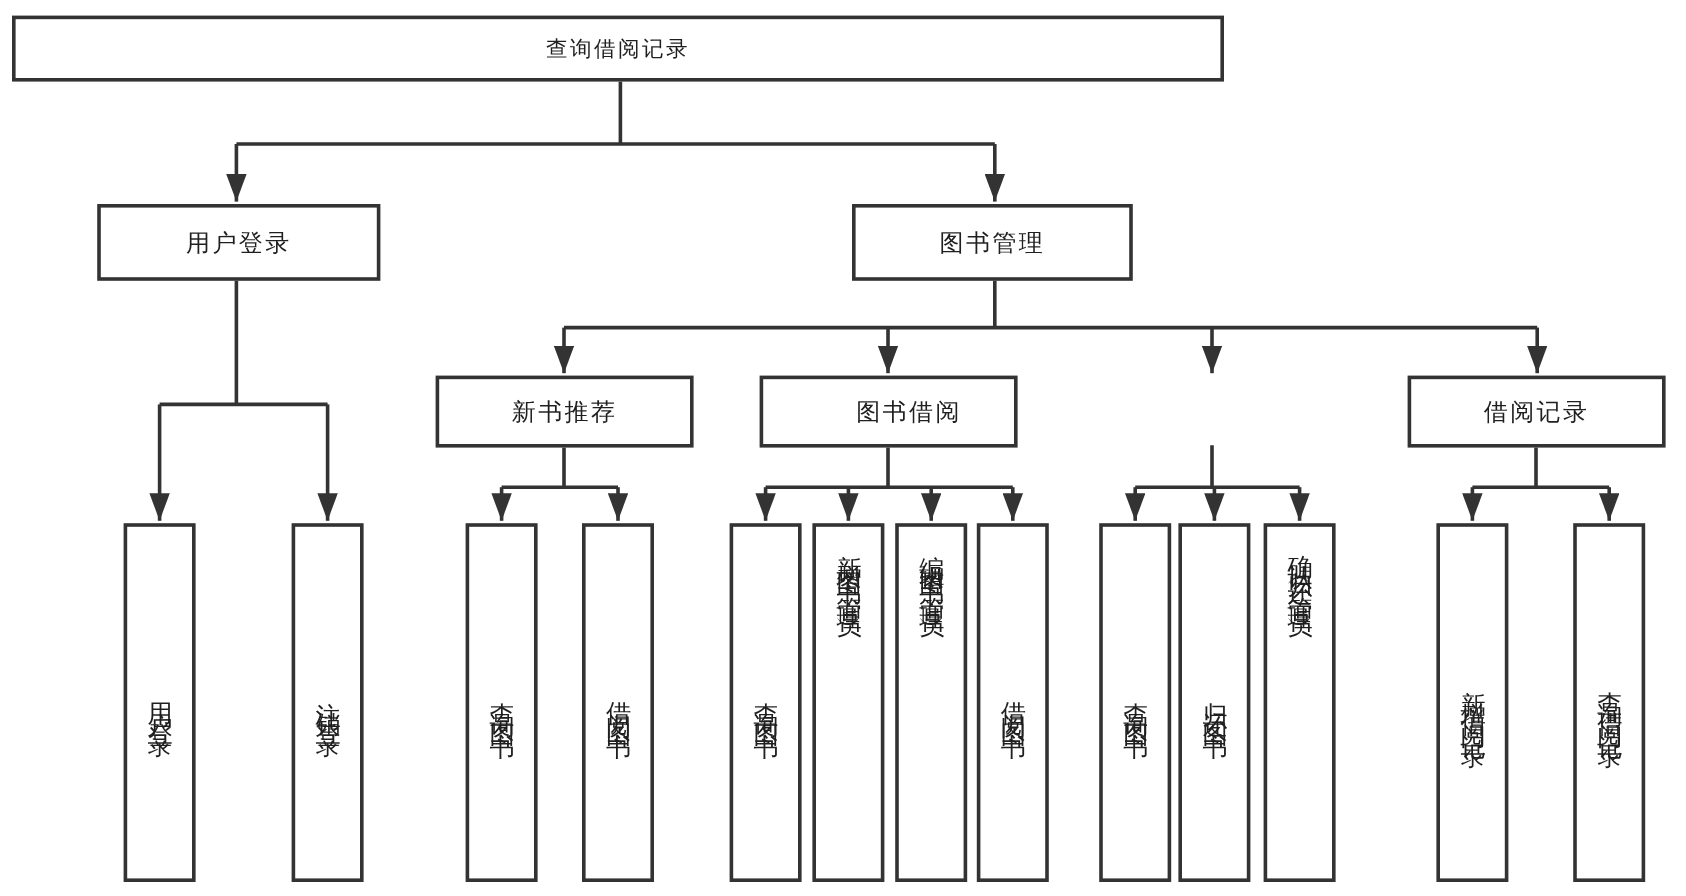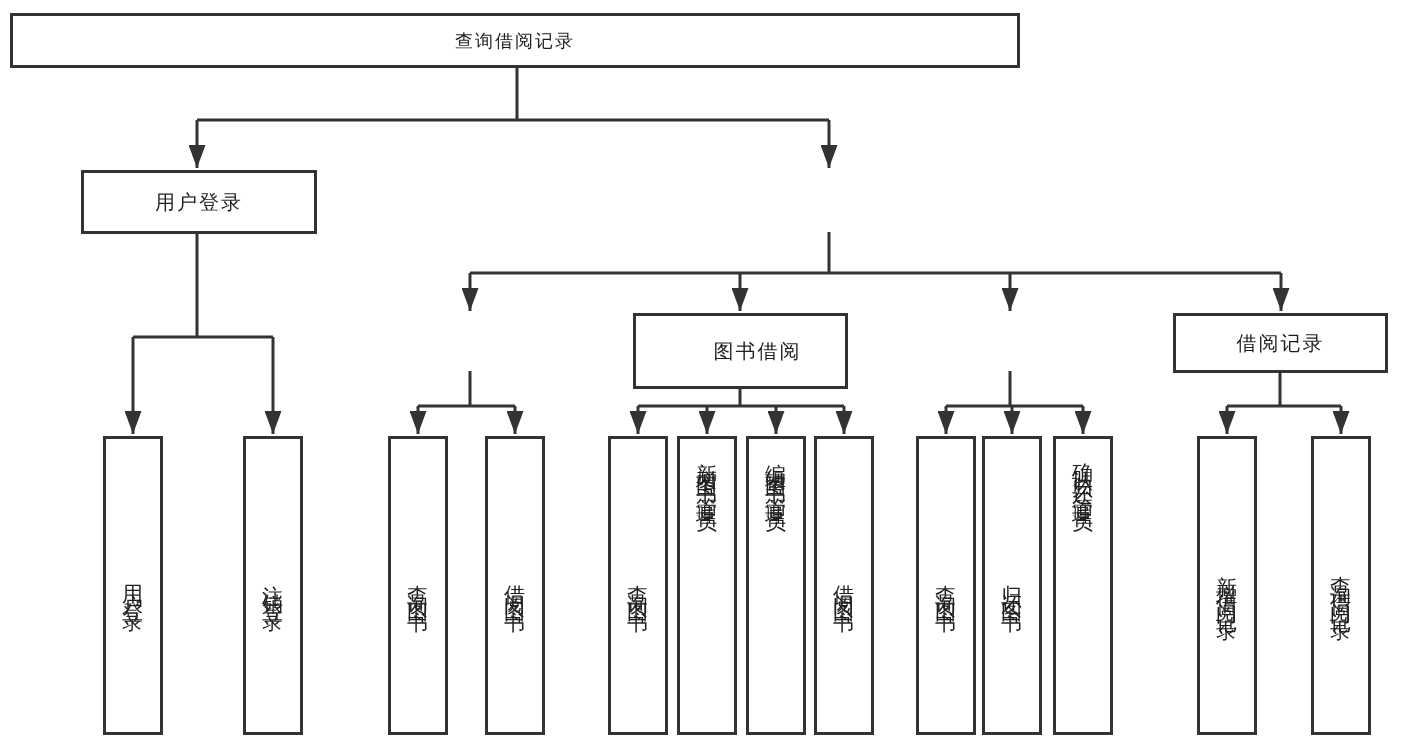--- a/index.html
+++ b/index.html
@@ -72,22 +72,28 @@
     </g>
   </svg>
 
   <div class="box box-h box-root" style="left:10px; top:13px; width:1010px; height:55px;">
     <span>查询借阅记录</span>
   </div>
 
   <div class="box box-h" style="left:81px; top:170px; width:236px; height:64px;">
     <span>用户登录</span>
   </div>
+  <div class="box box-h" style="left:710px; top:170px; width:234px; height:64px;">
+    <span>图书管理</span>
+  </div>
 
-  <div class="box box-h" style="left:633px; top:313px; width:215px; height:76px;padding-left:34px;">
+  <div class="box box-h" style="left:363px; top:313px; width:215px; height:60px;">
+    <span>新书推荐</span>
+  </div>
+  <div class="box box-h" style="left:633px; top:313px; width:215px; height:60px;padding-left:34px;">
     <span>图书借阅</span>
   </div>
   <div class="box box-h" style="left:1173px; top:313px; width:215px; height:60px;">
     <span>借阅记录</span>
   </div>
 
   <div class="box box-v" style="left:103px; top:436px; width:60px; height:299px;">
     <span>用户登录</span>
   </div>
   <div class="box box-v" style="left:243px; top:436px; width:60px; height:299px;">

